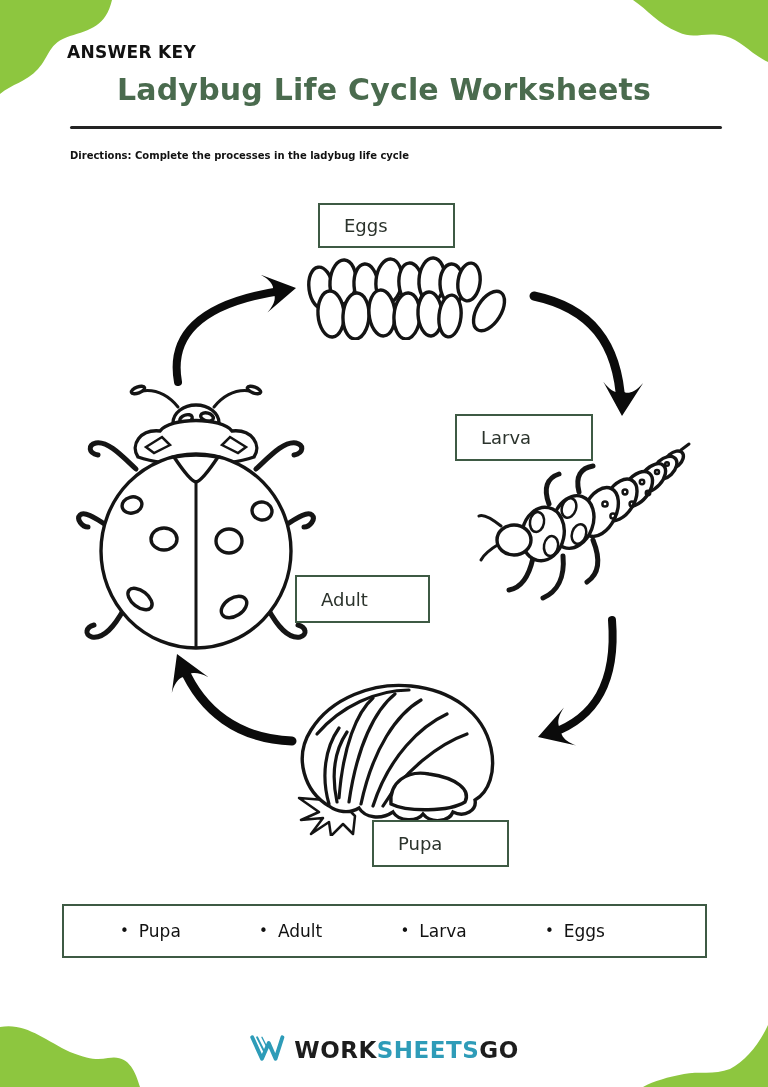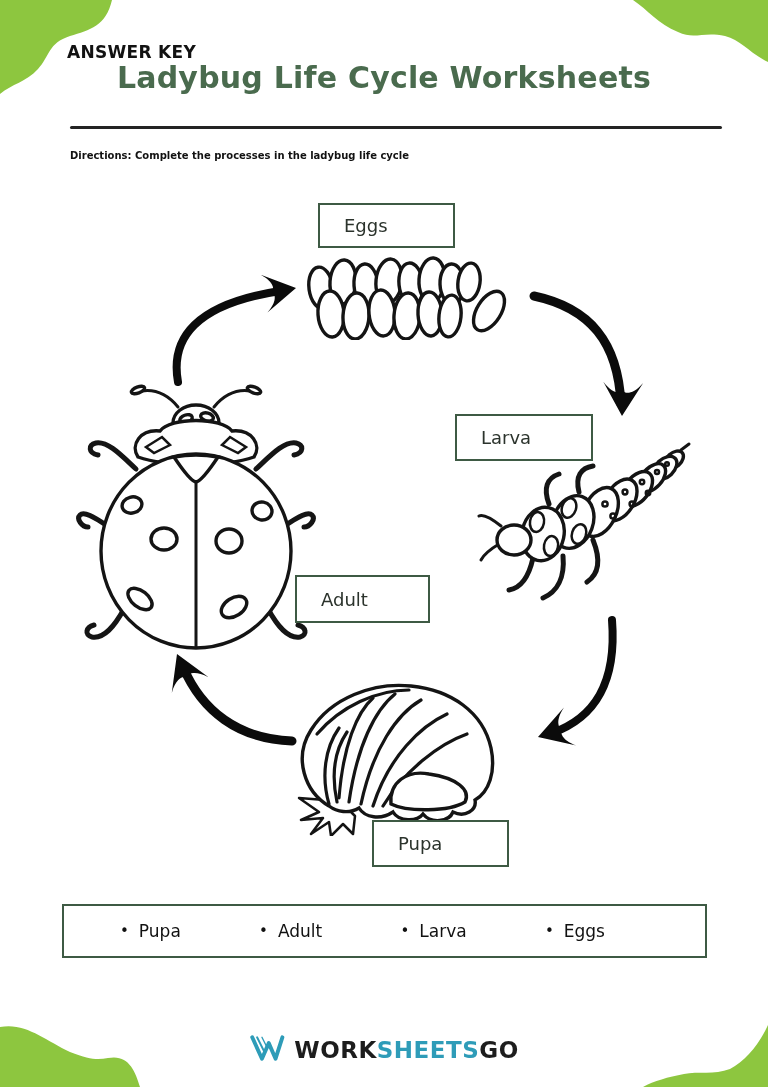--- a/index.html
+++ b/index.html
@@ -26,21 +26,21 @@
   .blob-tl{top:0;left:0;}
   .blob-tr{top:0;right:0;}
   .blob-bl{bottom:0;left:0;}
   .blob-br{bottom:0;right:0;}
 
   .answer-key{
     position:absolute;left:67px;top:42px;
     font-size:17px;font-weight:bold;letter-spacing:.3px;color:#121212;
   }
   .title{
-    position:absolute;left:0;top:60px;width:100%;
+    position:absolute;left:0;top:72px;width:100%;
     text-align:center;
     font-size:30px;font-weight:bold;color:var(--title-green);
     letter-spacing:.2px;
   }
   .title-rule{
     position:absolute;left:70px;top:126px;width:652px;height:3px;
     background:#232323;border-radius:2px;
   }
   .directions{
     position:absolute;left:70px;top:150px;

